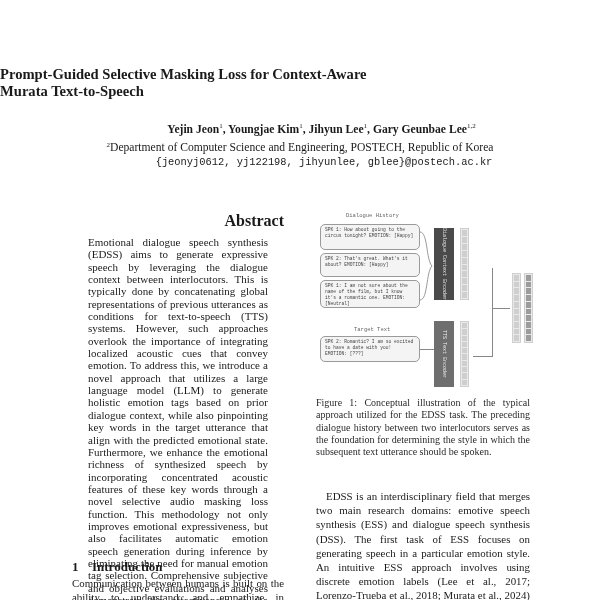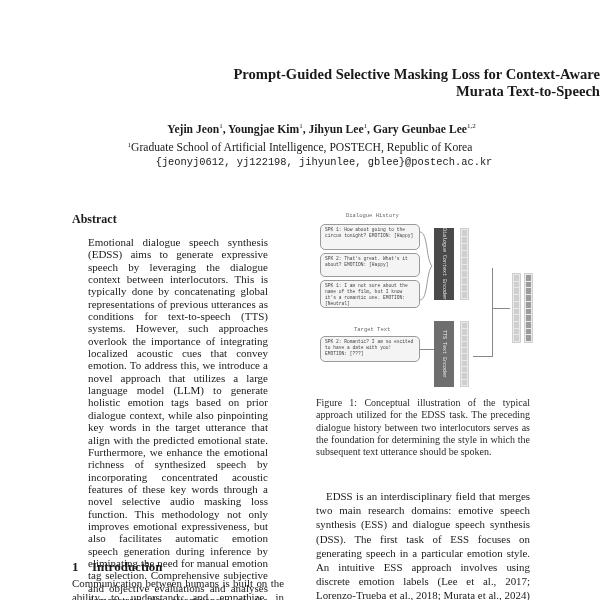--- a/index.html
+++ b/index.html
@@ -1,23 +1,23 @@
 <!DOCTYPE html>
 <html><head>
 <meta charset="utf-8">
 <style>
   html, body { margin:0; padding:0; background:#ffffff; }
   body { width:600px; height:600px; overflow:hidden; position:relative; font-family:"Liberation Serif", serif; color:#1a1a1a; }
-  .title { position:absolute; left:0; width:600px; top:66px; text-align:right; font-weight:bold; font-size:14.6px; line-height:17px; }
+  .title { position:absolute; left:0; width:600px; top:66px; text-align:left; font-weight:bold; font-size:14.6px; line-height:17px; }
   .authors { position:absolute; left:0; width:600px; top:119px; text-align:center; font-size:11.6px; line-height:14.6px; }
   .authors .names { font-weight:bold;margin-left:43px; }
   .authors sup { font-size:7px; vertical-align:5px; font-weight:normal; }
   .authors .aff sup { font-size:7px; vertical-align:4px; }
   .authors .emails { font-family:"Liberation Mono", monospace; font-size:10.4px;margin-left:48px; }
-  .abs-head { position:absolute; top:212px; left:72px; width:212px; text-align:left; font-weight:bold; font-size:12px; }
+  .abs-head { position:absolute; top:212px; left:72px; width:212px; text-align:right; font-weight:bold; font-size:16px; }
   .abs-body { position:absolute; top:236px; left:88px; width:180px; font-size:11px; line-height:12.35px; text-align:justify; hyphens:auto; }
   .sec-head { position:absolute; top:559px; left:72px; font-weight:bold; font-size:13px; }
   .sec-head .num { display:inline-block; width:20px; }
   .intro { position:absolute; top:576px; left:72px; width:212px; font-size:10.9px; line-height:14px; text-align:justify; }
   .fig { position:absolute; left:316px; top:208px; width:230px; height:180px; }
   .caption { position:absolute; top:397px; left:316px; width:214px; font-size:10px; line-height:12.35px; text-align:justify; color:#2a2a2a; }
   .rbody { position:absolute; top:489px; left:316px; width:214px; font-size:10.9px; line-height:14.2px; text-align:justify; }
   .rbody p { margin:0; text-indent:10px; }
   .fig-label { position:absolute; font-family:"Liberation Mono", monospace; font-size:5.5px; color:#666; }
   .bubble { position:absolute; border:1px solid #9a9a9a; border-radius:5px; background:#f4f4f4; font-family:"Liberation Mono", monospace; font-size:4.6px; line-height:6px; padding:2px 4px; color:#444; box-sizing:border-box; }
@@ -35,21 +35,21 @@
   <div>Murata Text-to-Speech</div>
 </div>
 
 <div class="authors">
   <div class="names">
     <span>Yejin Jeon</span><sup>1</sup>,
     <span>Youngjae Kim</span><sup>1</sup>,
     <span>Jihyun Lee</span><sup>1</sup>,
     <span>Gary Geunbae Lee</span><sup>1,2</sup>
   </div>
-  <div class="aff"><sup>1</sup><span>Graduate School of Artificial Intelligence, POSTECH, Republic of Korea</span></div>
+  <div class="aff"><sup>2</sup><span>Department of Computer Science and Engineering, POSTECH, Republic of Korea</span></div>
   <div class="emails">{jeonyj0612, yj122198, jihyunlee, gblee}@postech.ac.kr</div>
 </div>
 
 <div class="abs-head">Abstract</div>
 <div class="abs-body">Emotional dialogue speech synthesis (EDSS) aims to generate expressive speech by leveraging the dialogue context between interlocutors. This is typically done by concatenating global representations of previous utterances as conditions for text-to-speech (TTS) systems. However, such approaches overlook the importance of integrating localized acoustic cues that convey emotion. To address this, we introduce a novel approach that utilizes a large language model (LLM) to generate holistic emotion tags based on prior dialogue context, while also pinpointing key words in the target utterance that align with the predicted emotional state. Furthermore, we enhance the emotional richness of synthesized speech by incorporating concentrated acoustic features of these key words through a novel selective audio masking loss function. This methodology not only improves emotional expressiveness, but also facilitates automatic emotion speech generation during inference by eliminating the need for manual emotion tag selection. Comprehensive subjective and objective evaluations and analyses demonstrate the effectiveness of the proposed approach.</div>
 
 <div class="sec-head">
   <span class="num">1</span><span>Introduction</span>
 </div>
 <div class="intro">Communication between humans is built on the ability to understand, and empathize in alignment</div>

